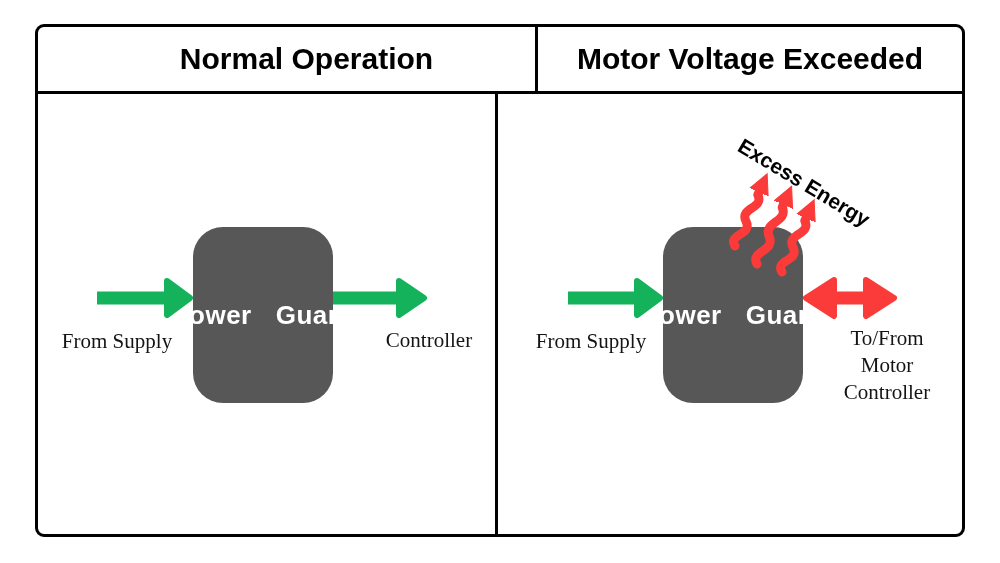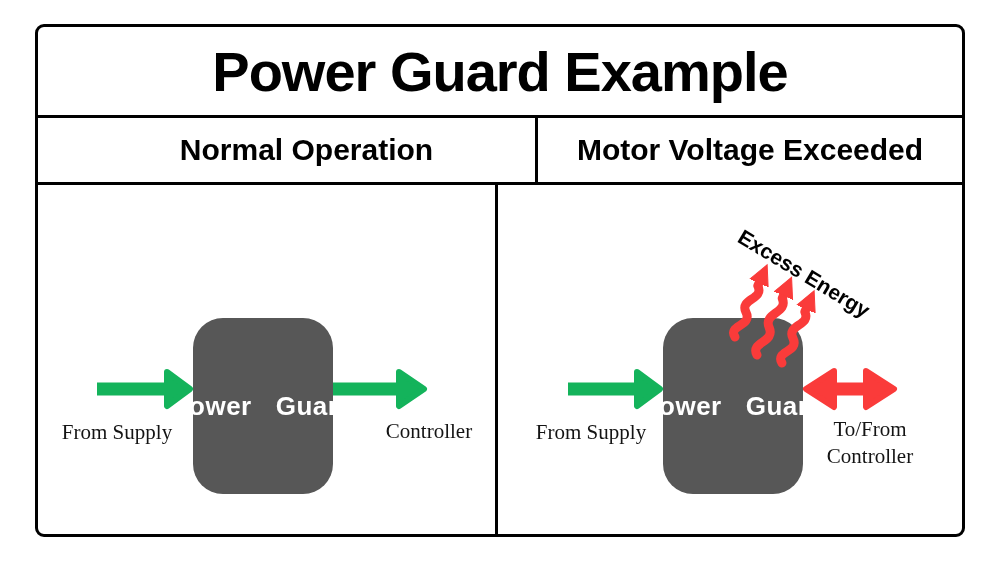--- a/index.html
+++ b/index.html
@@ -28,23 +28,20 @@
           font-size:21px;font-weight:bold;color:#000;white-space:nowrap;z-index:3;}
   .stroke-green{stroke:var(--green,#14b35b);} .fill-green{fill:var(--green,#14b35b);stroke:var(--green,#14b35b);}
   .stroke-red{stroke:var(--red,#fa3b3a);}     .fill-red{fill:var(--red,#fa3b3a);stroke:var(--red,#fa3b3a);}
   .squig{fill:none;stroke-width:9;stroke-linecap:round;stroke-linejoin:round;}
 </style>
 </head>
 <body>
 
 <div class="frame">
 
-  <div class="title-row">
-    <h1>Power Guard Example</h1>
-  </div>
 
   <div class="header-row">
     <div class="header-cell left">Normal Operation</div>
     <div class="header-cell right">Motor Voltage Exceeded</div>
   </div>
 
   <div class="content-row">
 
     <div class="cell left">
       <svg width="460" height="349" viewBox="0 0 460 349">
@@ -80,20 +77,21 @@
           <path class="squig stroke-red" marker-end="url(#sqHead)" transform="translate(259,170) rotate(24)" d="M0,0 C-12,-9 12,-19 0,-30 C-12,-41 12,-51 0,-62 L0,-68"></path>
           <path class="squig stroke-red" marker-end="url(#sqHead)" transform="translate(284,178) rotate(24)" d="M0,0 C-12,-8 12,-17 0,-27 C-12,-37 12,-46 0,-56 L0,-62"></path>
         </g>
       </svg>
       <div class="pg-box r">
         <div>Power</div>
         <div>Guard</div>
       </div>
       <div class="excess">Excess Energy</div>
       <div class="lbl" style="left:23px;top:234px;width:140px;">From Supply</div>
-      <div class="lbl" style="left:282px;top:231px;width:180px;">
+      <div class="lbl" style="left:299px;top:231px;width:180px;">
         <div>To/From</div>
+        <div>Motor</div>
         <div>Controller</div>
       </div>
     </div>
 
   </div>
 </div>
 
 </body></html>

